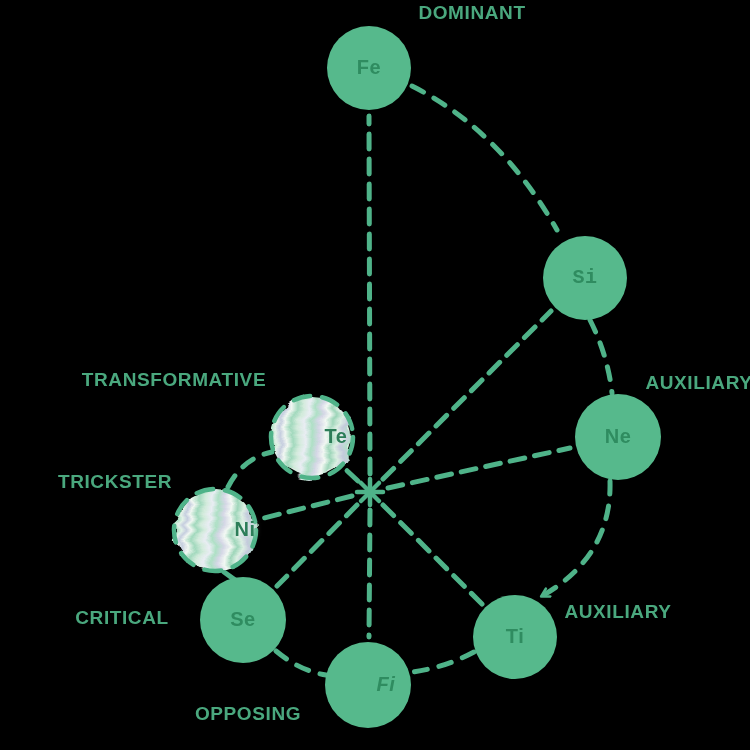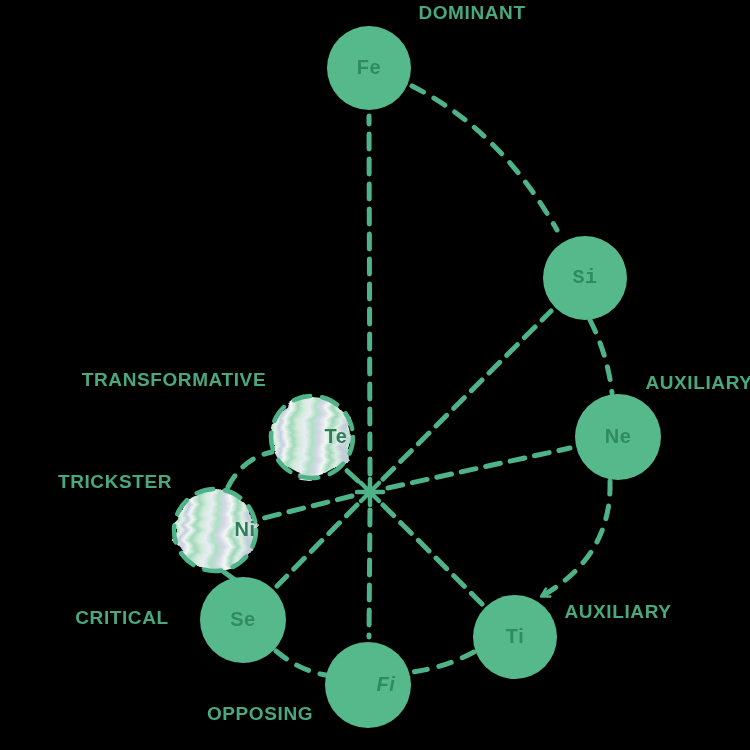--- a/index.html
+++ b/index.html
@@ -114,18 +114,18 @@
   <div class="node-symbol" style="left:618px;top:437px;">Ne</div>
   <div class="node-symbol" style="left:515px;top:637px;">Ti</div>
   <div class="node-symbol" style="left:386px;top:685px;font-style:italic;">Fi</div>
   <div class="node-symbol" style="left:243px;top:620px;">Se</div>
   <div class="node-symbol on-texture" style="left:221px;top:530px;">Ni</div>
   <div class="node-symbol on-texture" style="left:312px;top:437px;">Te</div>
 
   <div class="role-label" style="left:472px;top:13px;">DOMINANT</div>
   <div class="role-label" style="left:699px;top:383px;">AUXILIARY</div>
   <div class="role-label" style="left:618px;top:612px;">AUXILIARY</div>
-  <div class="role-label" style="left:260px;top:714px;">OPPOSING</div>
+  <div class="role-label" style="left:248px;top:714px;">OPPOSING</div>
   <div class="role-label" style="left:122px;top:618px;">CRITICAL</div>
   <div class="role-label" style="left:115px;top:482px;">TRICKSTER</div>
   <div class="role-label" style="left:174px;top:380px;">TRANSFORMATIVE</div>
 
 </div>
 
 </body></html>

